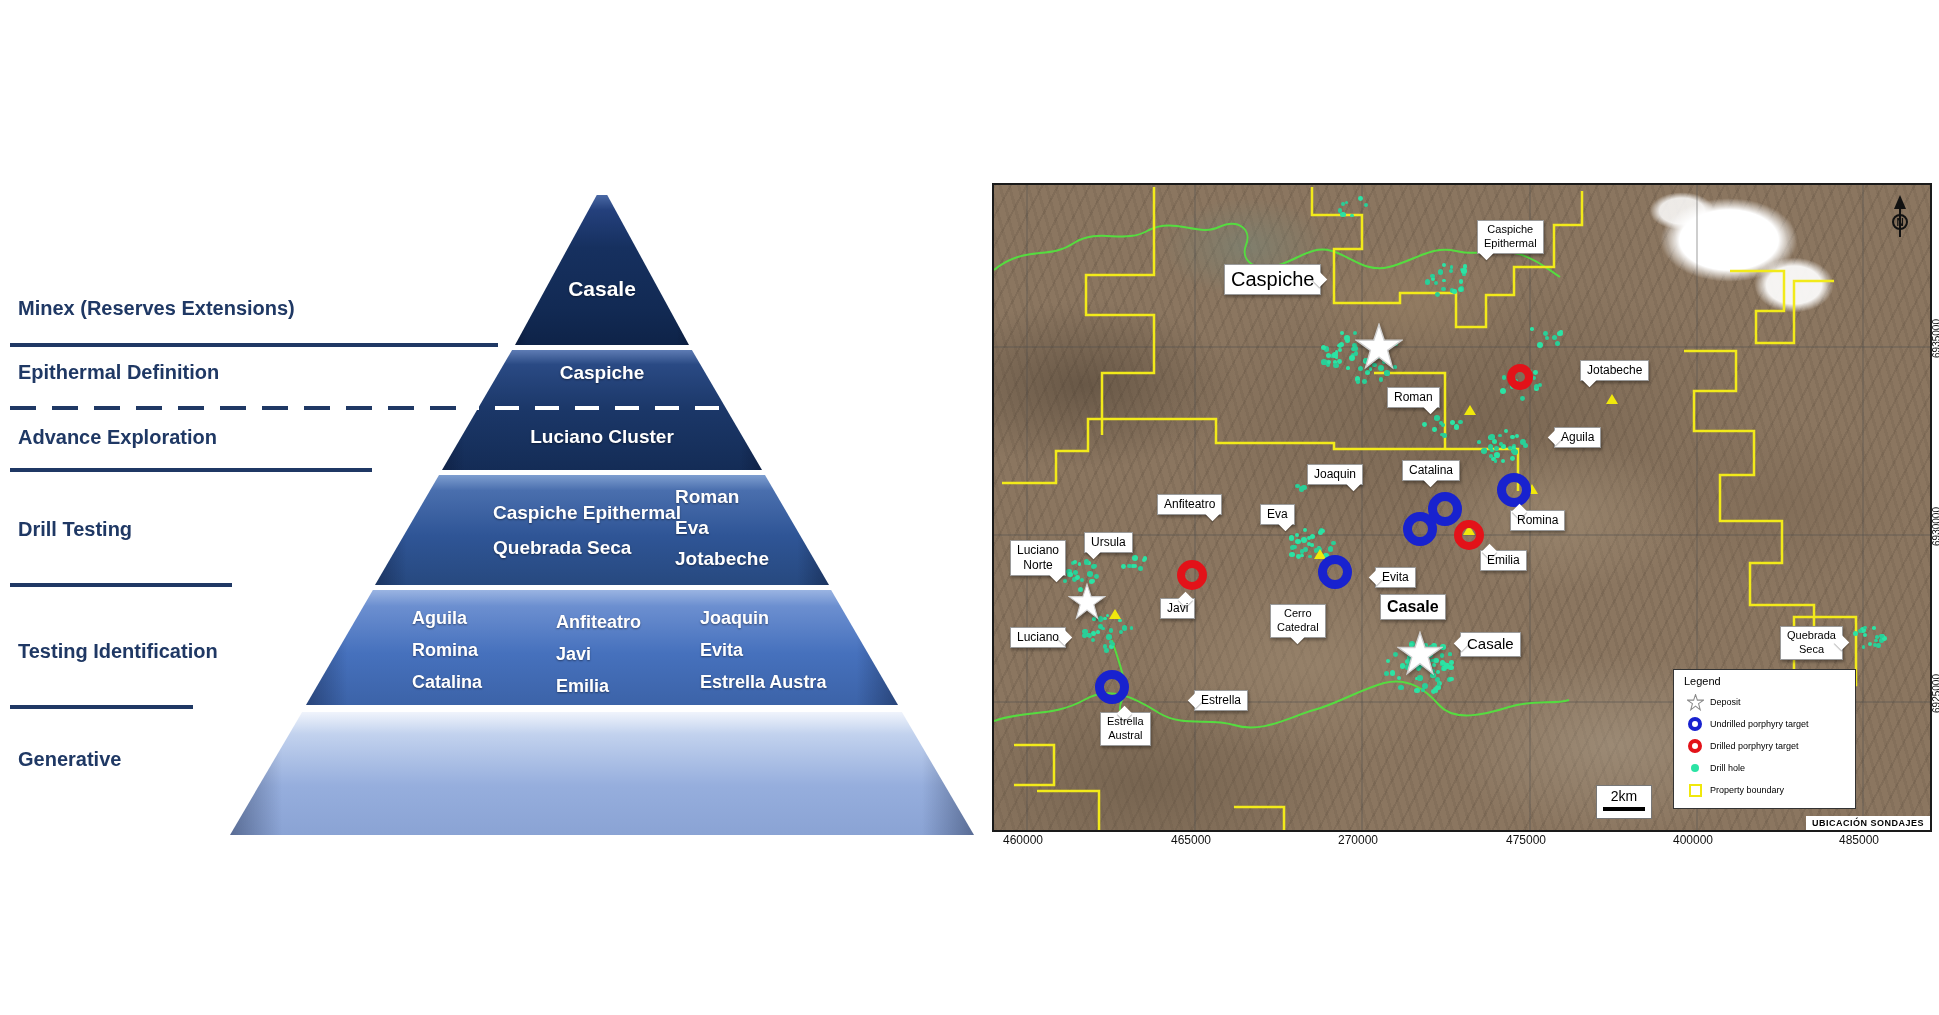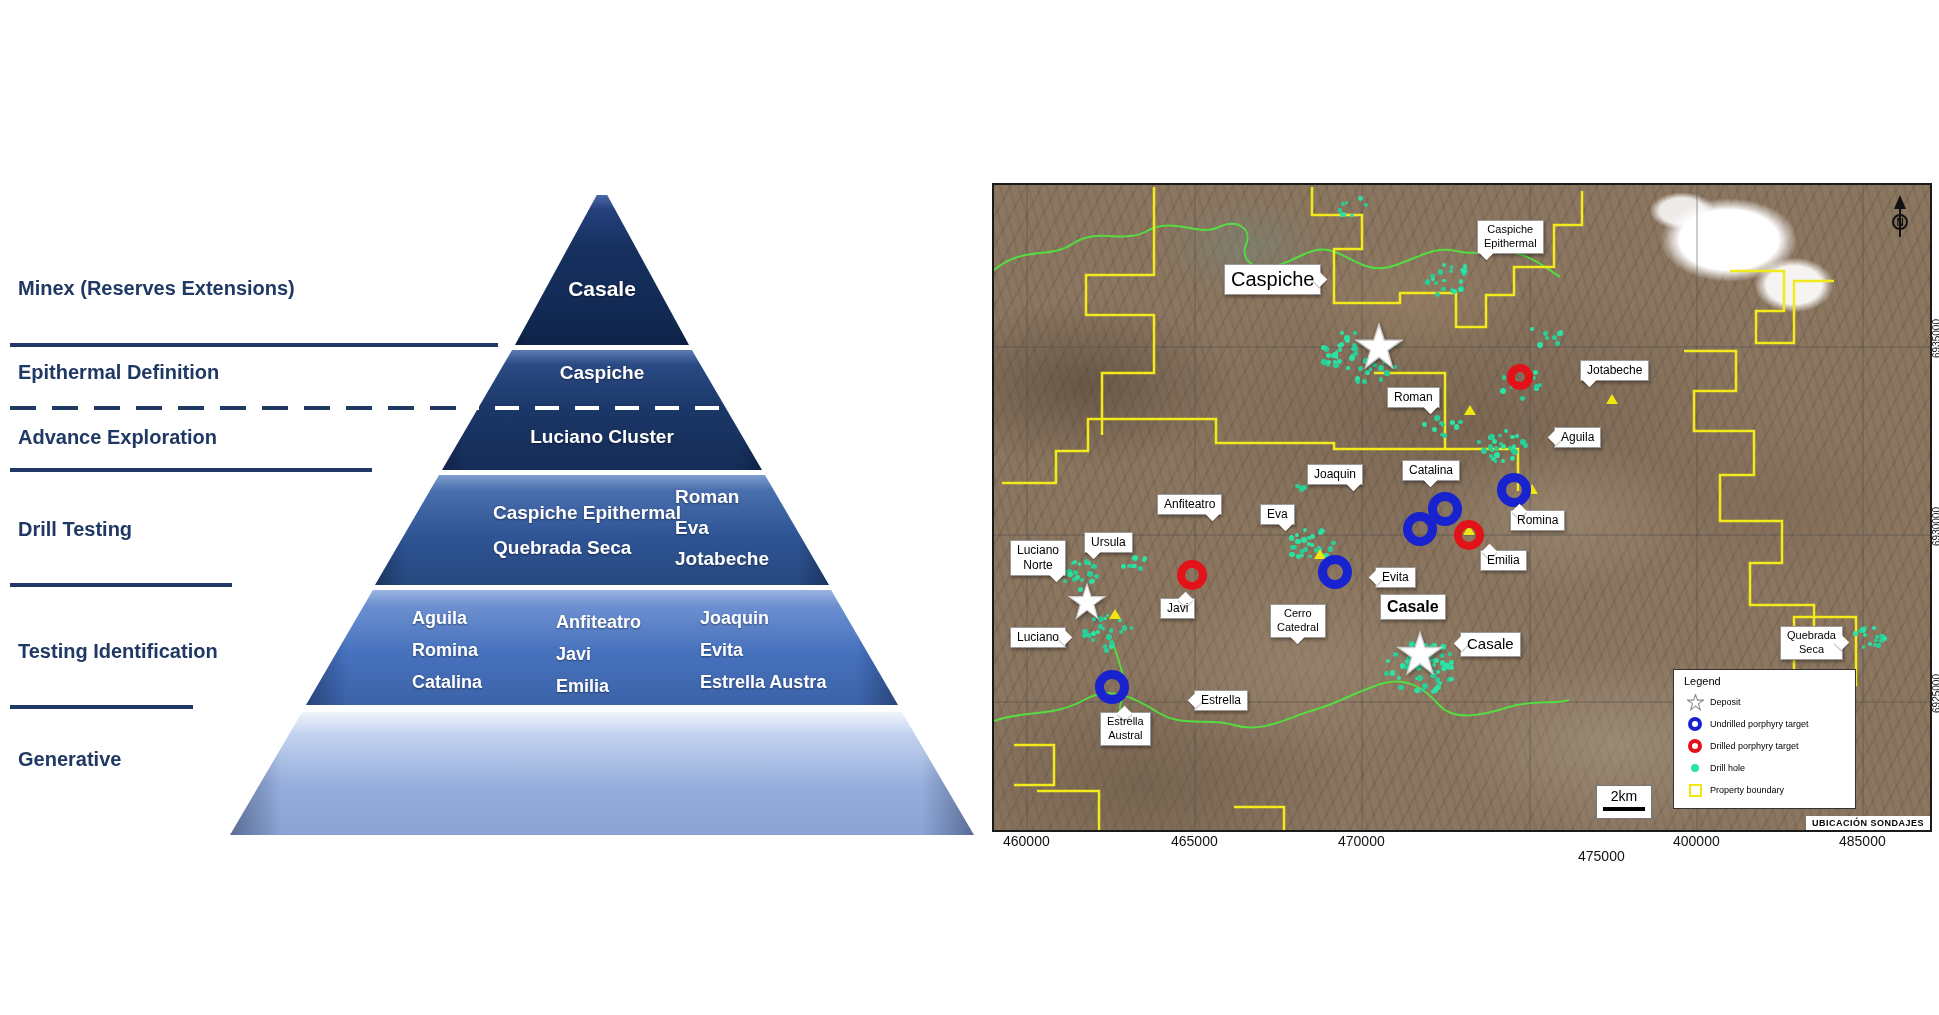--- a/index.html
+++ b/index.html
@@ -81,28 +81,28 @@
   .lg-ring{width:14px;height:14px;border-radius:50%;box-sizing:border-box;}
   .lg-dot{width:8px;height:8px;border-radius:50%;}
   .lg-sq{width:13px;height:13px;box-sizing:border-box;border:2px solid #f0e80c;}
   #scalebox{position:absolute;left:602px;top:600px;width:54px;height:32px;background:#fff;
      border:1px solid #777;z-index:7;text-align:center;}
   #scalebox .s-txt{font-size:14px;color:#000;line-height:20px;}
   #scalebox .s-bar{width:42px;height:4px;background:#000;margin:1px auto 0;}
   #map-caption{position:absolute;right:0;bottom:0;background:#fff;z-index:7;
      font-size:9px;font-weight:bold;color:#000;padding:2px 6px;letter-spacing:.5px;}
   #north{position:absolute;left:893px;top:10px;z-index:7;}
-  .x-label{position:absolute;width:44px;text-align:right;font-size:14px;color:#111;}
+  .x-label{position:absolute;width:44px;text-align:left;font-size:12px;color:#111;}
   .y-label{position:absolute;font-size:10px;color:#111;writing-mode:vertical-rl;
            transform:rotate(180deg);}
 </style>
 </head>
 <body>
 
-<div class="stage-label" style="top:277px">Minex (Reserves Extensions)</div>
+<div class="stage-label" style="top:297px">Minex (Reserves Extensions)</div>
 <div class="sep-line" style="top:343px;width:488px"></div>
 <div class="stage-label" style="top:361px">Epithermal Definition</div>
 <div class="sep-dashed" style="top:406px;width:452px"></div>
 <div class="stage-label" style="top:426px">Advance Exploration</div>
 <div class="sep-line" style="top:468px;width:362px"></div>
 <div class="stage-label" style="top:518px">Drill Testing</div>
 <div class="sep-line" style="top:583px;width:222px"></div>
 <div class="stage-label" style="top:640px">Testing Identification</div>
 <div class="sep-line" style="top:705px;width:183px"></div>
 <div class="stage-label" style="top:748px">Generative</div>
@@ -564,19 +564,19 @@
     <div class="map-label" style="left: 466px; top: 447px; font-size: 15px; font-weight: normal;">Casale<div class="tail tail-l"></div></div>
     <div class="map-label" style="left: 200px; top: 505px; font-size: 12px; font-weight: normal;">Estrella<div class="tail tail-l"></div></div>
     <div class="map-label" style="left: 106px; top: 527px; font-size: 11px; font-weight: normal;">Estrella
 Austral<div class="tail tail-t"></div></div>
     <div class="map-label" style="left: 786px; top: 441px; font-size: 11px; font-weight: normal;">Quebrada
 Seca<div class="tail tail-r"></div></div>
   </div>
 
 <div class="x-label" style="left: 1003px; top: 833px;">460000</div>
 <div class="x-label" style="left: 1171px; top: 833px;">465000</div>
-<div class="x-label" style="left: 1338px; top: 833px;">470000</div>
-<div class="x-label" style="left: 1578px; top: 833px; margin-top: 15px;">475000</div>
+<div class="x-label" style="left: 1338px; top: 833px;">270000</div>
+<div class="x-label" style="left: 1506px; top: 833px;">475000</div>
 <div class="x-label" style="left: 1673px; top: 833px;">400000</div>
 <div class="x-label" style="left: 1839px; top: 833px;">485000</div>
 <div class="y-label" style="left: 1931px; top: 319px;">6935000</div>
 <div class="y-label" style="left: 1931px; top: 507px;">6930000</div>
 <div class="y-label" style="left: 1931px; top: 674px;">6925000</div>
 
 </body></html>

